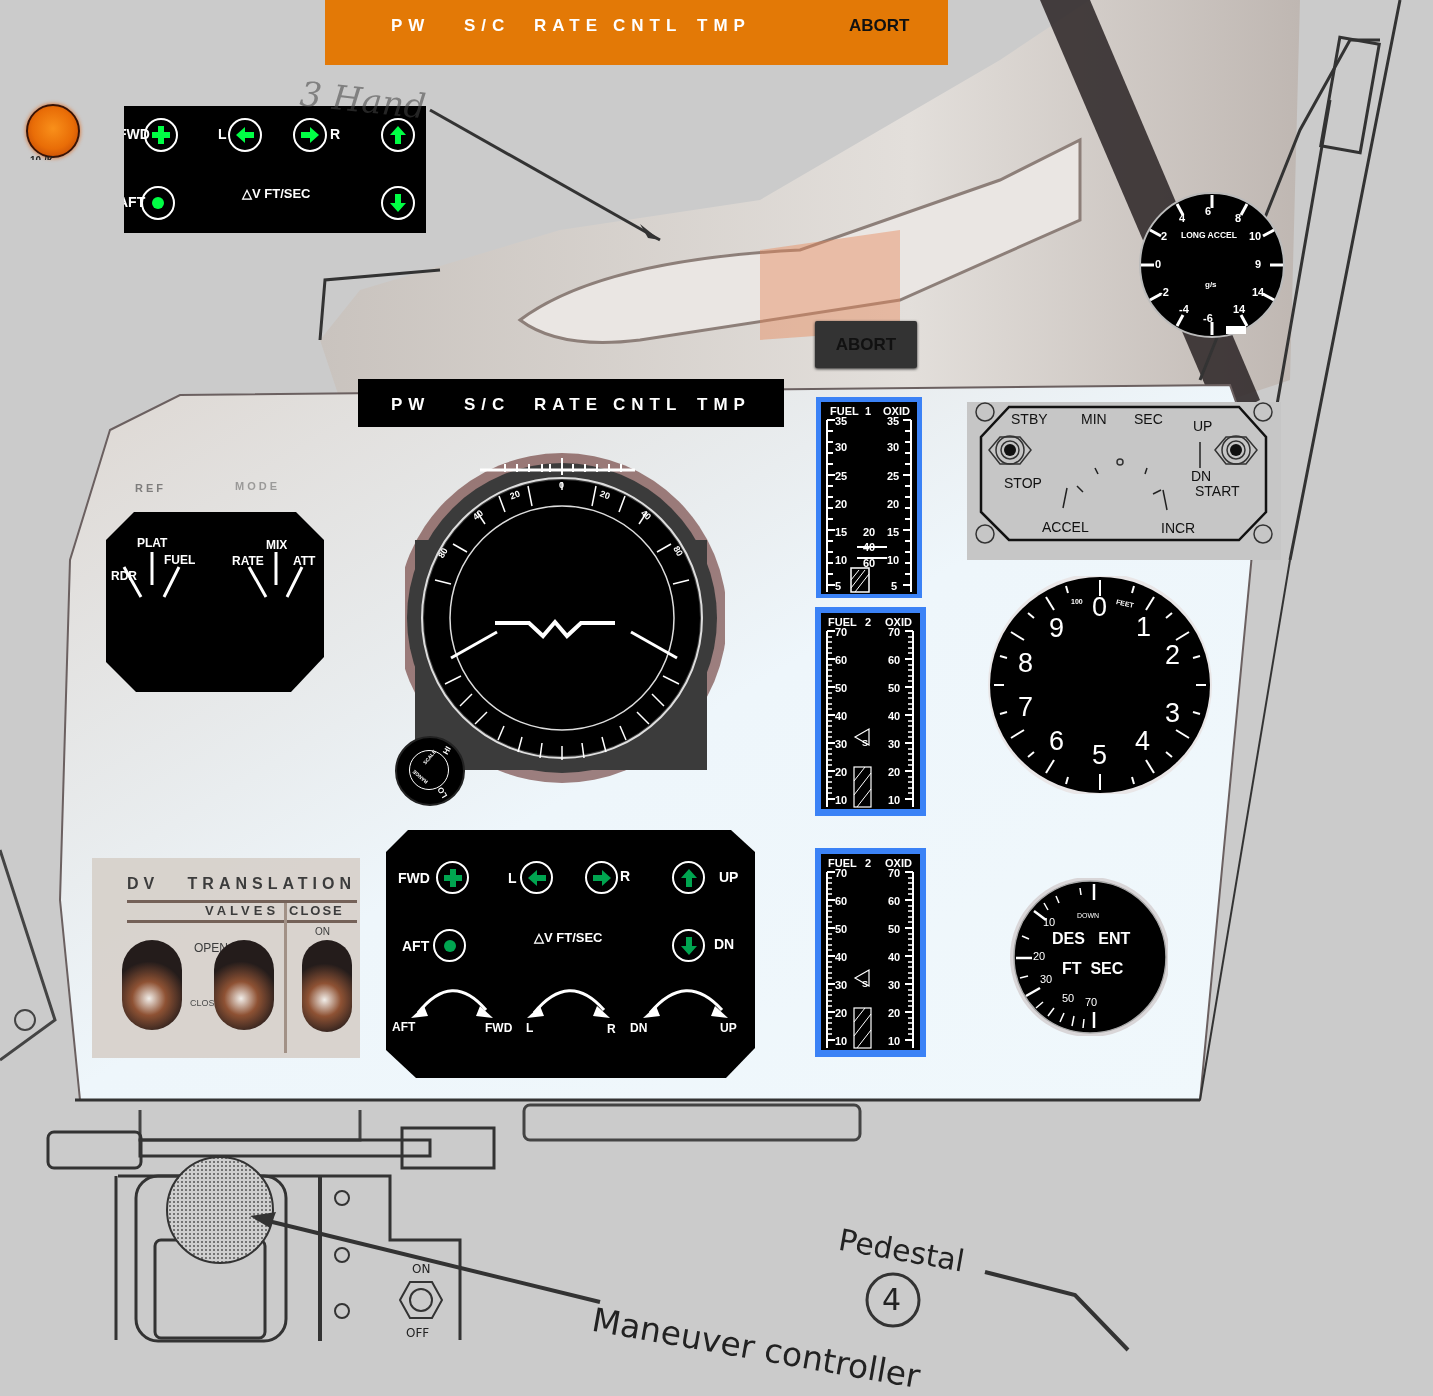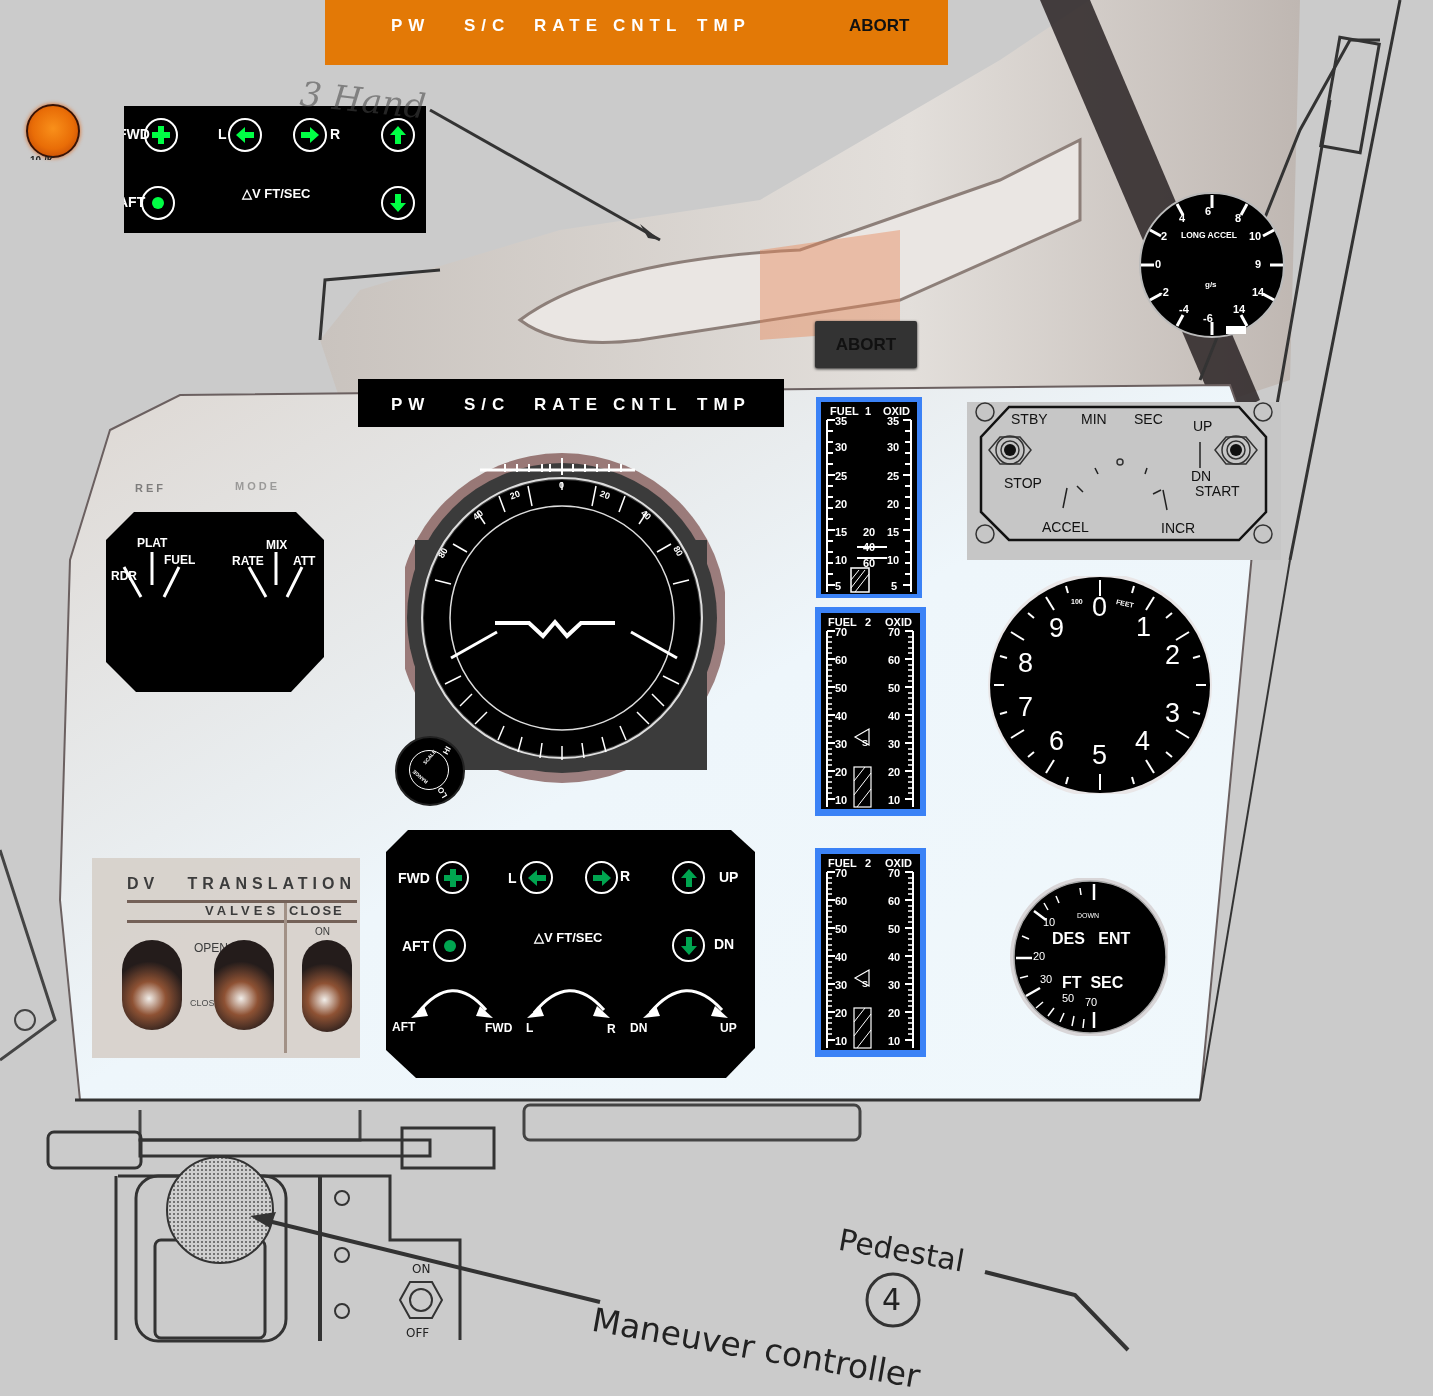--- a/index.html
+++ b/index.html
@@ -662,21 +662,21 @@
     <line x1="30" y1="130" x2="37" y2="124"></line>
       <line x1="42" y1="138" x2="48" y2="130"></line>
       <line x1="54" y1="144" x2="58" y2="135"></line>
       <line x1="66" y1="148" x2="68" y2="138"></line>
       <line x1="77" y1="150" x2="78" y2="141"></line>
   </g>
 </svg>
 <div class="abs" style="left:1006px;top:878px;width:162px;height:158px;color:#fff">
   <span class="abs" style="left:71px;top:34px;font-size:7px">DOWN</span>
   <span class="abs" style="left:46px;top:52px;font-size:16px;font-weight:bold;white-space:pre">DES   ENT</span>
-  <span class="abs" style="left:56px;top:96px;font-size:16px;font-weight:bold;white-space:pre">FT  SEC</span>
+  <span class="abs" style="left:56px;top:82px;font-size:16px;font-weight:bold;white-space:pre">FT  SEC</span>
   <span class="abs" style="left:37px;top:38px;font-size:11px">10</span>
   <span class="abs" style="left:27px;top:72px;font-size:11px">20</span>
   <span class="abs" style="left:34px;top:95px;font-size:11px">30</span>
   <span class="abs" style="left:56px;top:114px;font-size:11px">50</span>
   <span class="abs" style="left:79px;top:118px;font-size:11px">70</span>
 </div>
 
 <div class="abs" style="left:92px;top:858px;width:268px;height:200px;background:#d8d2cc;opacity:0.95">
   <span class="abs" style="left:35px;top:17px;font-size:16px;font-weight:bold;color:#333;letter-spacing:5px;white-space:pre">DV   TRANSLATION</span>
   <div class="abs" style="left:35px;top:42px;width:230px;height:3px;background:#6e5a50"></div>

